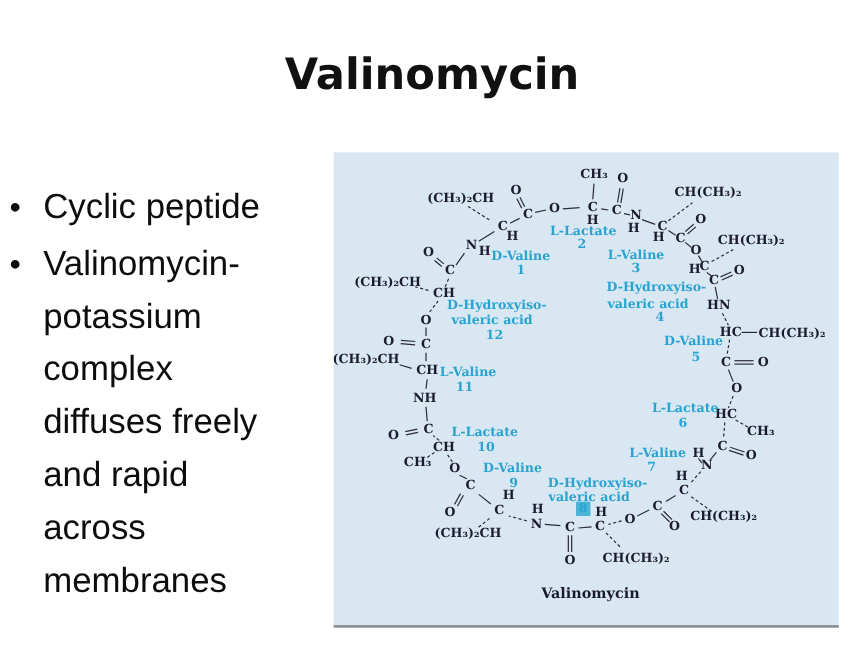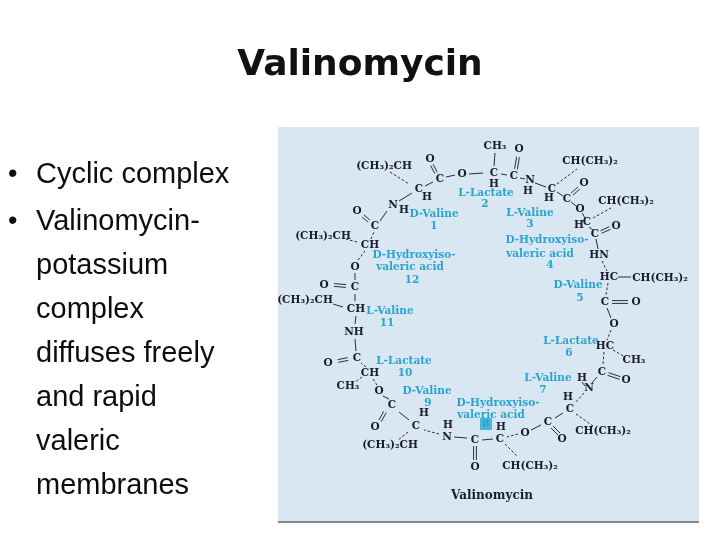--- a/index.html
+++ b/index.html
@@ -23,30 +23,30 @@
   svg line.h{stroke-dasharray:2.6,2;}
 </style>
 </head>
 <body>
 
 <div class="slide-title">Valinomycin</div>
 
 <div class="bullets">
     <div class="bullet">
       <span class="dot">•</span>
-      <span class="txt">Cyclic complex</span>
+      <span class="txt">Cyclic peptide</span>
     </div>
     <div class="bullet">
       <span class="dot">•</span>
       <span class="txt">Valinomycin-
 potassium
 complex
 diffuses freely
 and rapid
-valeric
+across
 membranes</span>
     </div>
   </div>
 
 <div class="figure-panel">
   <svg width="421" height="392" viewBox="0 0 421 392" xmlns="http://www.w3.org/2000/svg">
       <line x1="112" y1="45" x2="131" y2="57" class="h"></line>
       <line x1="147" y1="59" x2="155" y2="55" class=""></line>
       <line x1="159.2521980673999" y1="45.373900966300056" x2="155.2521980673999" y2="37.373900966300056"></line>
       <line x1="156.7478019326001" y1="46.626099033699944" x2="152.7478019326001" y2="38.626099033699944"></line>

